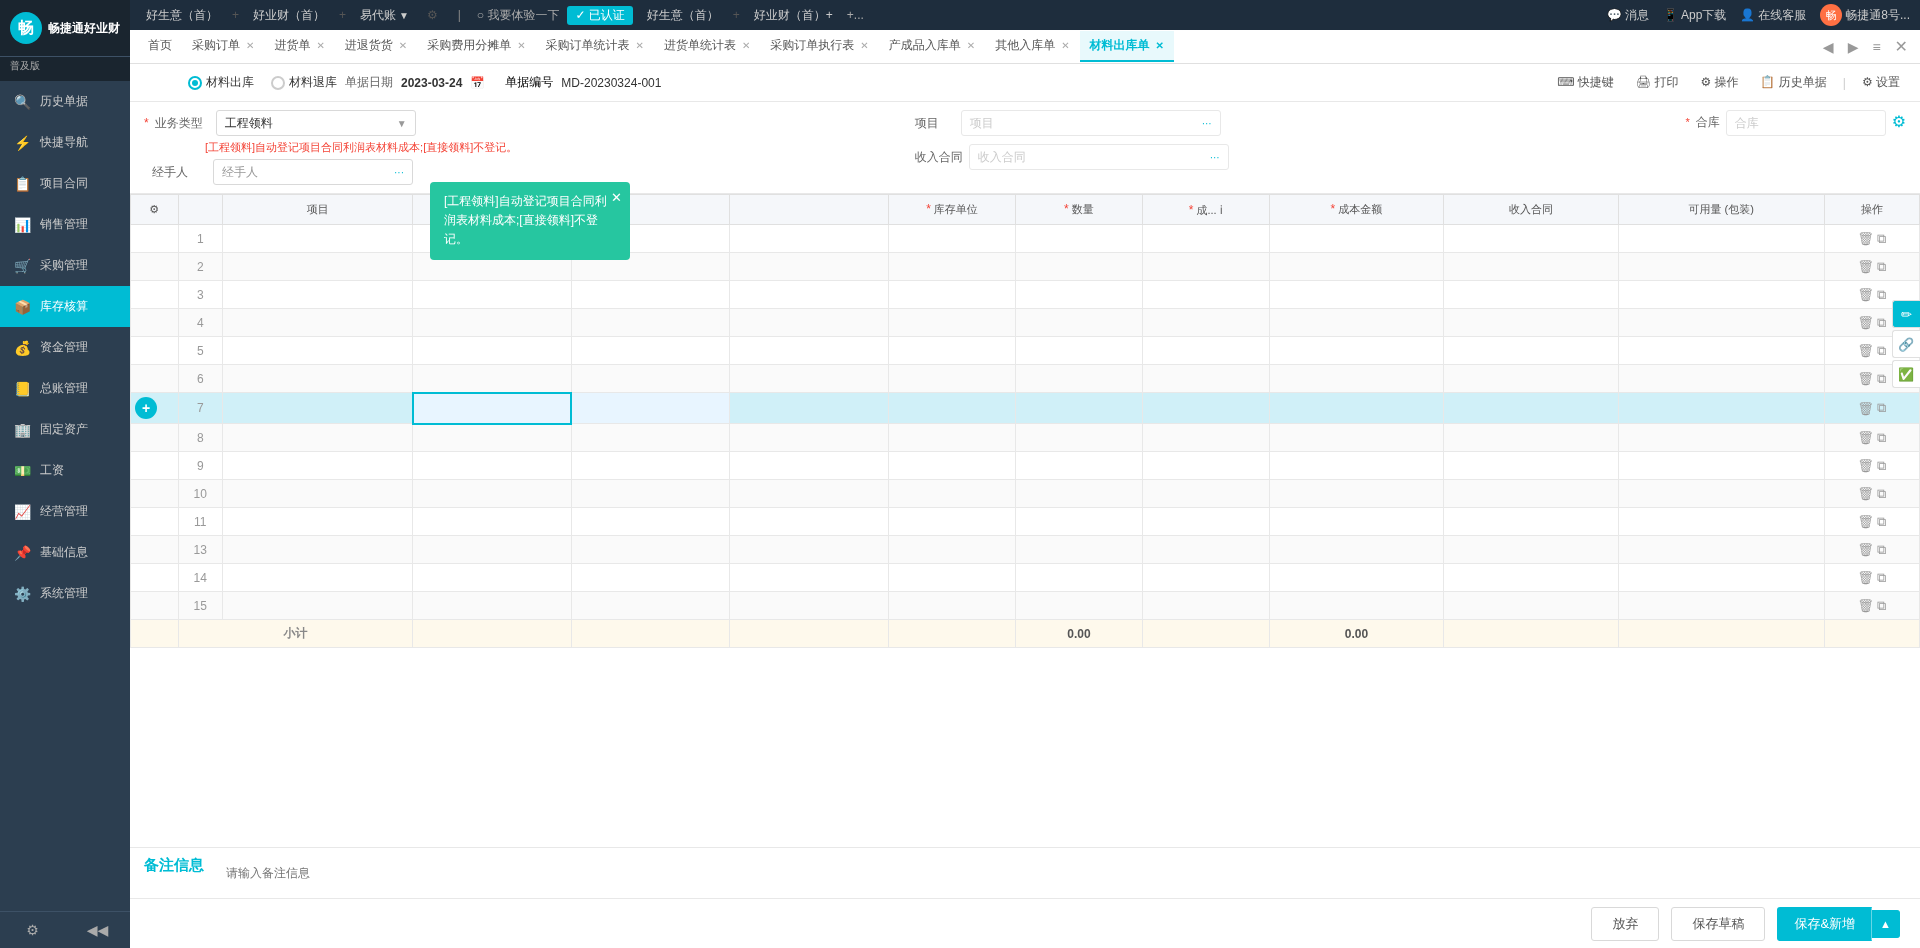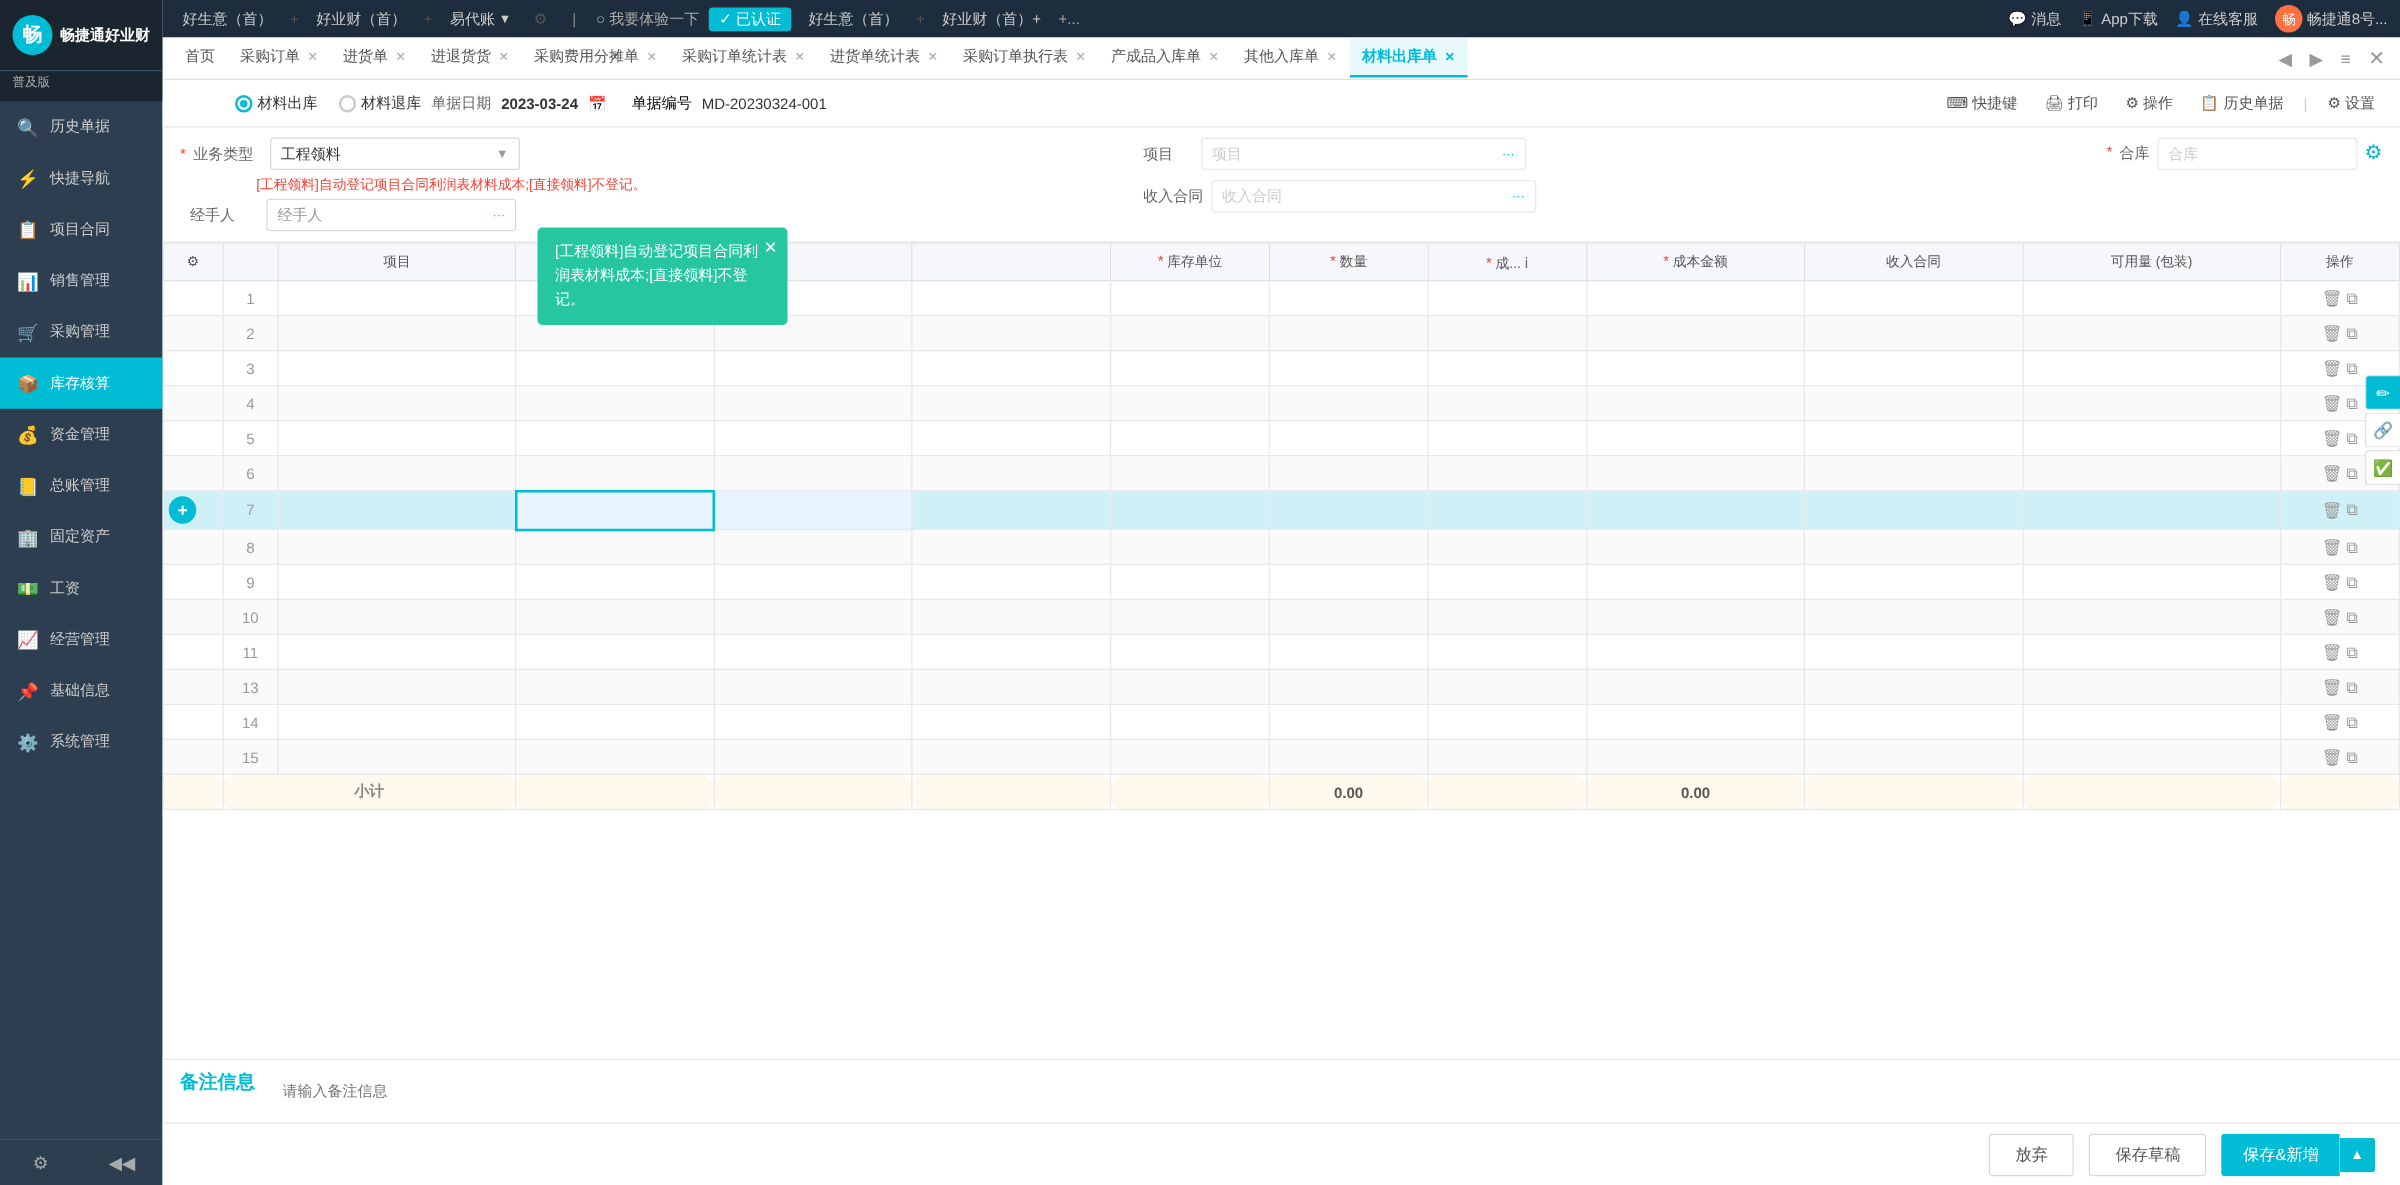--- a/index.html
+++ b/index.html
@@ -47,21 +47,21 @@
 
     
     .table-container { flex: 1; overflow: auto; position: relative; }
     .data-table { width: 100%; border-collapse: collapse; table-layout: fixed; }
     .data-table th { background: #f5f7fa; border: 1px solid #e0e0e0; padding: 6px 4px; text-align: center; color: #555; font-weight: normal; position: sticky; top: 0; z-index: 5; white-space: nowrap; font-size: 11px; }
     .data-table td { border: 1px solid #e8e8e8; padding: 4px; text-align: center; color: #333; height: 28px; font-size: 12px; }
     .data-table tr:nth-child(even) td { background: #fafafa; }
     .data-table tr.active-row td { background: #d0f0f8; }
     .action-cell { white-space: nowrap; display: flex; gap: 3px; justify-content: center; align-items: center; }
     .action-icon { cursor: pointer; color: #999; font-size: 13px; }
-    .subtotal-row td { background: #fef9ec !important; font-weight: bold; color: #555; border-radius: 10px; }
+    .subtotal-row td { background: #fef9ec !important; font-weight: bold; color: #555; }
     .add-row-btn { width: 22px; height: 22px; background: #00bcd4; border-radius: 50%; color: #fff; display: flex; align-items: center; justify-content: center; cursor: pointer; font-size: 14px; font-weight: bold; }
 
     
     .form-footer { background: #fff; border-top: 1px solid #e8e8e8; padding: 8px 14px; }
     .notes-area { display: flex; align-items: flex-start; gap: 8px; }
     .notes-input { flex: 1; height: 40px; border: none; outline: none; font-size: 12px; color: #999; resize: none; }
     .notes-label { font-size: 12px; color: #00bcd4; font-weight: bold; white-space: nowrap; margin-right: 8px; }
 
     
     .action-bar { height: 50px; background: #fff; border-top: 1px solid #e8e8e8; display: flex; align-items: center; justify-content: flex-end; padding: 0 20px; gap: 12px; }

